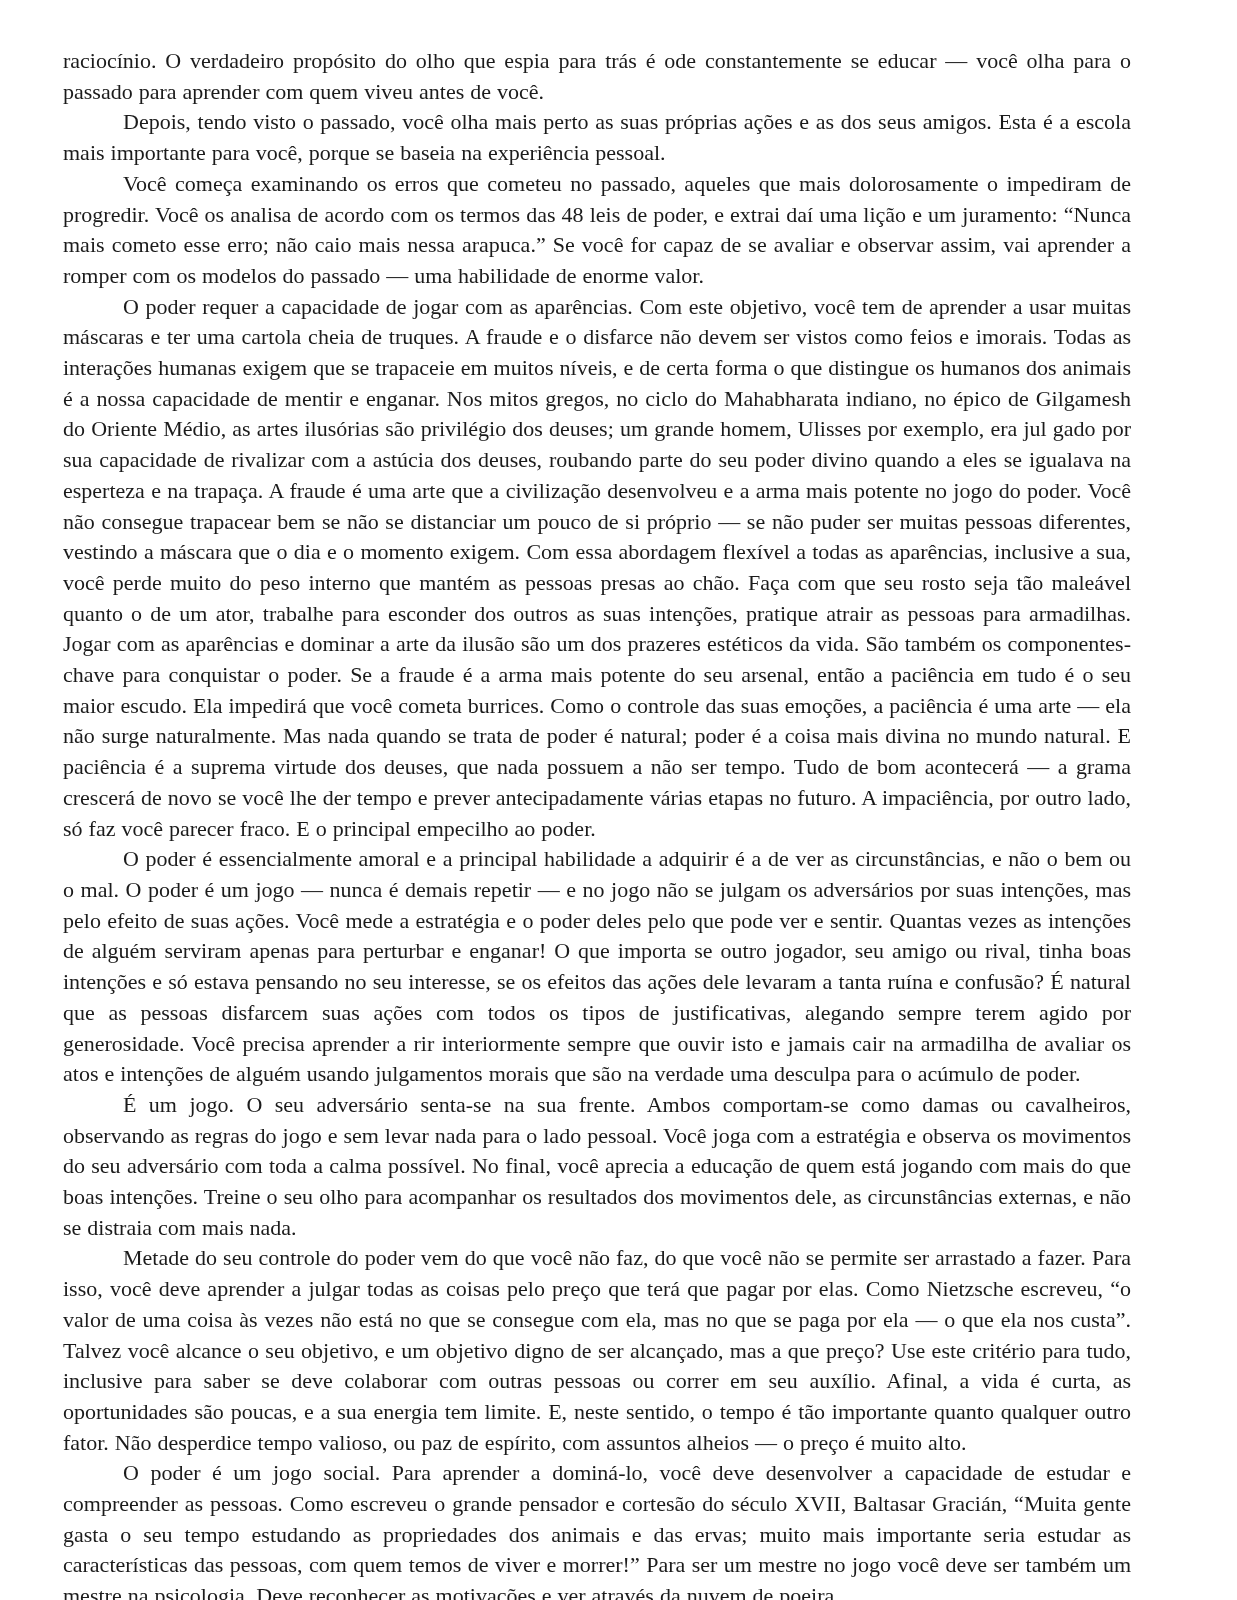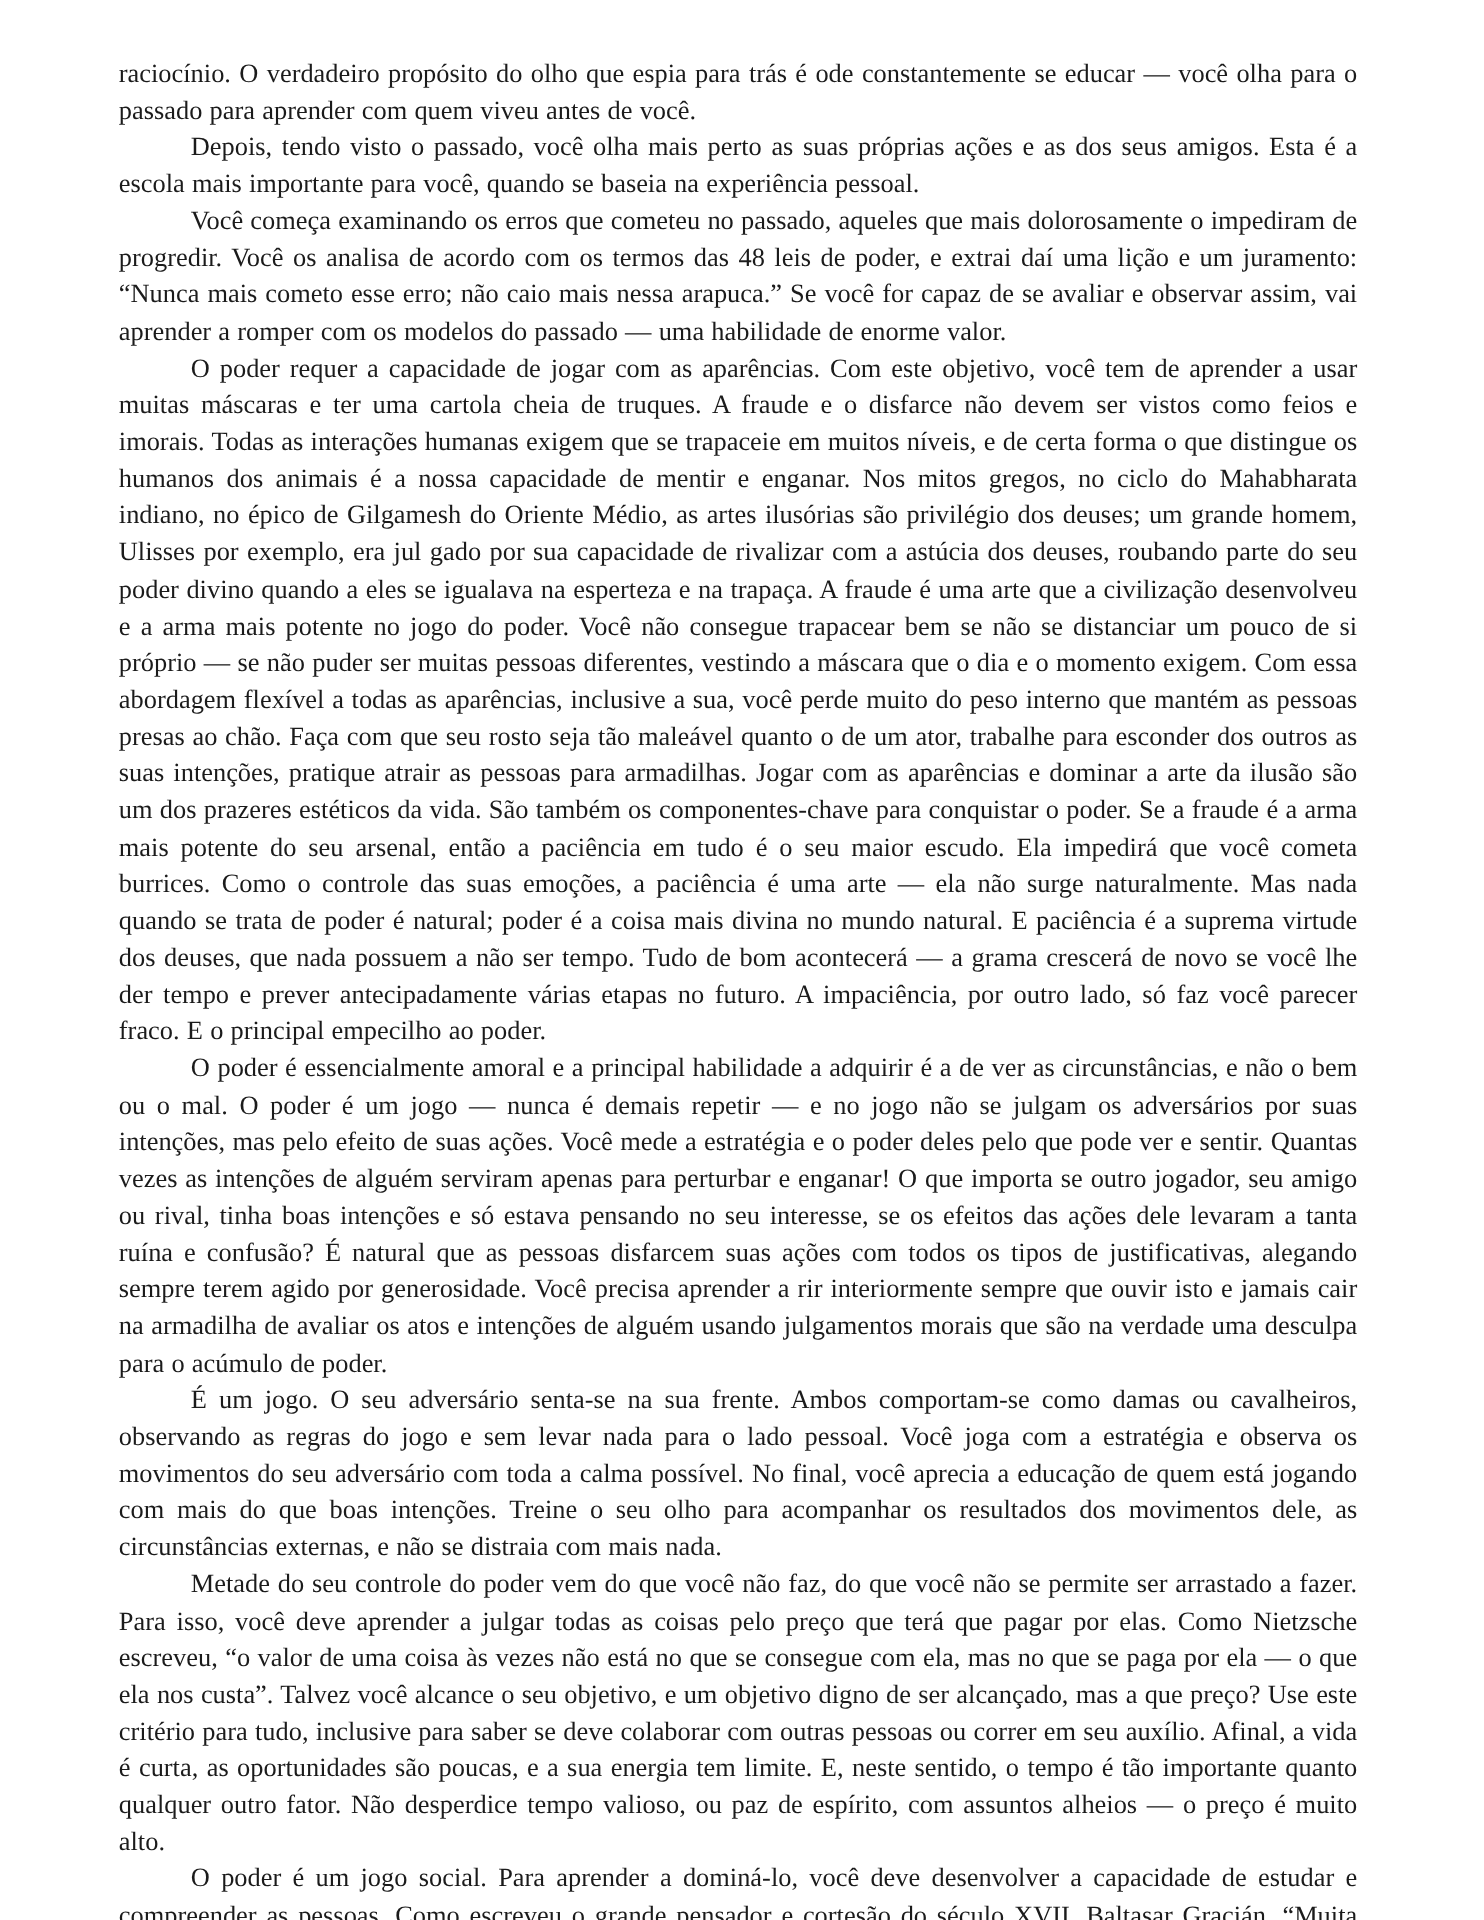--- a/index.html
+++ b/index.html
@@ -10,21 +10,21 @@
   }
   body {
     width: 1237px;
     height: 1600px;
     overflow: hidden;
   }
   .page {
     box-sizing: border-box;
     width: 1237px;
     height: 1600px;
-    padding: 46px 106px 0 99px;
+    padding: 46px 106px 0 63px;
     background: #ffffff;
     font-family: "Liberation Serif", "DejaVu Serif", serif;
     font-size: 22px;
     line-height: 30.7px;
     color: #1b1b1b;
     text-align: justify;
     word-spacing: 0.5px;
   }
   .page p {
     margin: 0;
@@ -33,20 +33,20 @@
   }
   .page p.continuation {
     text-indent: 0;
   }
 </style>
 </head>
 <body>
 
 <div class="page">
   <p class="continuation">raciocínio. O verdadeiro propósito do olho que espia para trás é ode constantemente se educar — você olha para o passado para aprender com quem viveu antes de você.</p>
-  <p>Depois, tendo visto o passado, você olha mais perto as suas próprias ações e as dos seus amigos. Esta é a escola mais importante para você, quando se baseia na experiência pessoal.</p>
+  <p>Depois, tendo visto o passado, você olha mais perto as suas próprias ações e as dos seus amigos. Esta é a escola mais importante para você, porque se baseia na experiência pessoal.</p>
   <p>Você começa examinando os erros que cometeu no passado, aqueles que mais dolorosamente o impediram de progredir. Você os analisa de acordo com os termos das 48 leis de poder, e extrai daí uma lição e um juramento: “Nunca mais cometo esse erro; não caio mais nessa arapuca.” Se você for capaz de se avaliar e observar assim, vai aprender a romper com os modelos do passado — uma habilidade de enorme valor.</p>
   <p>O poder requer a capacidade de jogar com as aparências. Com este objetivo, você tem de aprender a usar muitas máscaras e ter uma cartola cheia de truques. A fraude e o disfarce não devem ser vistos como feios e imorais. Todas as interações humanas exigem que se trapaceie em muitos níveis, e de certa forma o que distingue os humanos dos animais é a nossa capacidade de mentir e enganar. Nos mitos gregos, no ciclo do Mahabharata indiano, no épico de Gilgamesh do Oriente Médio, as artes ilusórias são privilégio dos deuses; um grande homem, Ulisses por exemplo, era jul gado por sua capacidade de rivalizar com a astúcia dos deuses, roubando parte do seu poder divino quando a eles se igualava na esperteza e na trapaça. A fraude é uma arte que a civilização desenvolveu e a arma mais potente no jogo do poder. Você não consegue trapacear bem se não se distanciar um pouco de si próprio — se não puder ser muitas pessoas diferentes, vestindo a máscara que o dia e o momento exigem. Com essa abordagem flexível a todas as aparências, inclusive a sua, você perde muito do peso interno que mantém as pessoas presas ao chão. Faça com que seu rosto seja tão maleável quanto o de um ator, trabalhe para esconder dos outros as suas intenções, pratique atrair as pessoas para armadilhas. Jogar com as aparências e dominar a arte da ilusão são um dos prazeres estéticos da vida. São também os componentes-chave para conquistar o poder. Se a fraude é a arma mais potente do seu arsenal, então a paciência em tudo é o seu maior escudo. Ela impedirá que você cometa burrices. Como o controle das suas emoções, a paciência é uma arte — ela não surge naturalmente. Mas nada quando se trata de poder é natural; poder é a coisa mais divina no mundo natural. E paciência é a suprema virtude dos deuses, que nada possuem a não ser tempo. Tudo de bom acontecerá — a grama crescerá de novo se você lhe der tempo e prever antecipadamente várias etapas no futuro. A impaciência, por outro lado, só faz você parecer fraco. E o principal empecilho ao poder.</p>
   <p>O poder é essencialmente amoral e a principal habilidade a adquirir é a de ver as circunstâncias, e não o bem ou o mal. O poder é um jogo — nunca é demais repetir — e no jogo não se julgam os adversários por suas intenções, mas pelo efeito de suas ações. Você mede a estratégia e o poder deles pelo que pode ver e sentir. Quantas vezes as intenções de alguém serviram apenas para perturbar e enganar! O que importa se outro jogador, seu amigo ou rival, tinha boas intenções e só estava pensando no seu interesse, se os efeitos das ações dele levaram a tanta ruína e confusão? É natural que as pessoas disfarcem suas ações com todos os tipos de justificativas, alegando sempre terem agido por generosidade. Você precisa aprender a rir interiormente sempre que ouvir isto e jamais cair na armadilha de avaliar os atos e intenções de alguém usando julgamentos morais que são na verdade uma desculpa para o acúmulo de poder.</p>
   <p>É um jogo. O seu adversário senta-se na sua frente. Ambos comportam-se como damas ou cavalheiros, observando as regras do jogo e sem levar nada para o lado pessoal. Você joga com a estratégia e observa os movimentos do seu adversário com toda a calma possível. No final, você aprecia a educação de quem está jogando com mais do que boas intenções. Treine o seu olho para acompanhar os resultados dos movimentos dele, as circunstâncias externas, e não se distraia com mais nada.</p>
   <p>Metade do seu controle do poder vem do que você não faz, do que você não se permite ser arrastado a fazer. Para isso, você deve aprender a julgar todas as coisas pelo preço que terá que pagar por elas. Como Nietzsche escreveu, “o valor de uma coisa às vezes não está no que se consegue com ela, mas no que se paga por ela — o que ela nos custa”. Talvez você alcance o seu objetivo, e um objetivo digno de ser alcançado, mas a que preço? Use este critério para tudo, inclusive para saber se deve colaborar com outras pessoas ou correr em seu auxílio. Afinal, a vida é curta, as oportunidades são poucas, e a sua energia tem limite. E, neste sentido, o tempo é tão importante quanto qualquer outro fator. Não desperdice tempo valioso, ou paz de espírito, com assuntos alheios — o preço é muito alto.</p>
   <p>O poder é um jogo social. Para aprender a dominá-lo, você deve desenvolver a capacidade de estudar e compreender as pessoas. Como escreveu o grande pensador e cortesão do século XVII, Baltasar Gracián, “Muita gente gasta o seu tempo estudando as propriedades dos animais e das ervas; muito mais importante seria estudar as características das pessoas, com quem temos de viver e morrer!” Para ser um mestre no jogo você deve ser também um mestre na psicologia. Deve reconhecer as motivações e ver através da nuvem de poeira</p>
 </div>
 
 </body></html>

